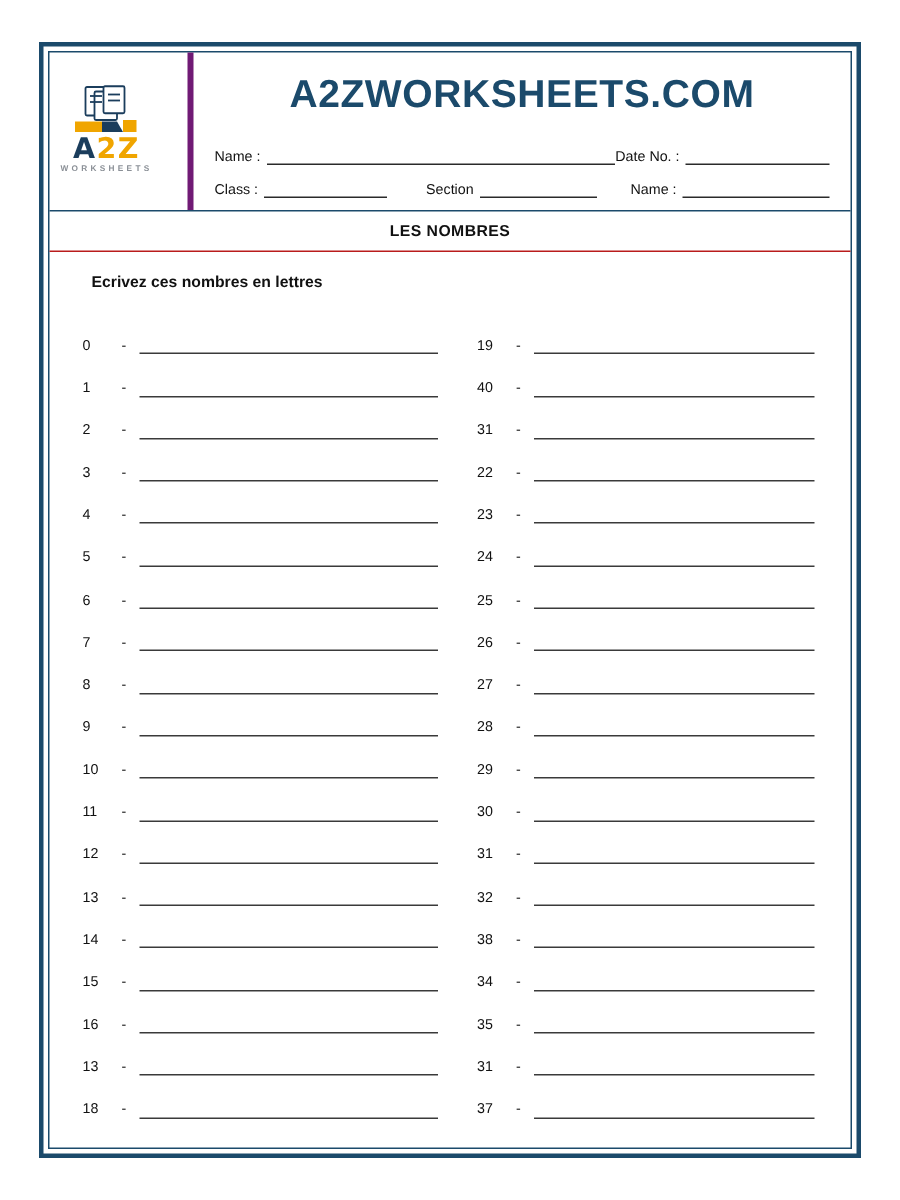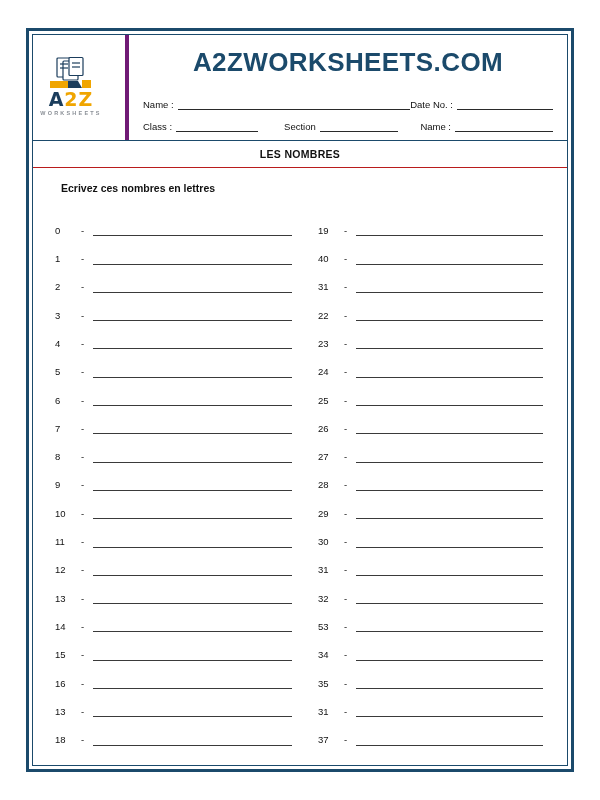--- a/index.html
+++ b/index.html
@@ -429,21 +429,21 @@
                 <span class="q-num">31</span>
                 <span class="q-dash">-</span>
                 <span class="q-line"></span>
               </div>
               <div class="q-row">
                 <span class="q-num">32</span>
                 <span class="q-dash">-</span>
                 <span class="q-line"></span>
               </div>
               <div class="q-row">
-                <span class="q-num">53</span>
+                <span class="q-num">38</span>
                 <span class="q-dash">-</span>
                 <span class="q-line"></span>
               </div>
               <div class="q-row">
                 <span class="q-num">34</span>
                 <span class="q-dash">-</span>
                 <span class="q-line"></span>
               </div>
               <div class="q-row">
                 <span class="q-num">35</span>

